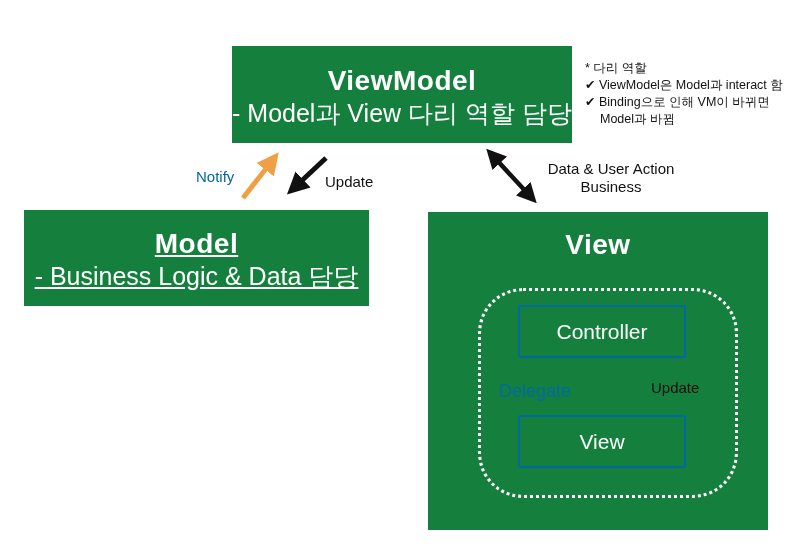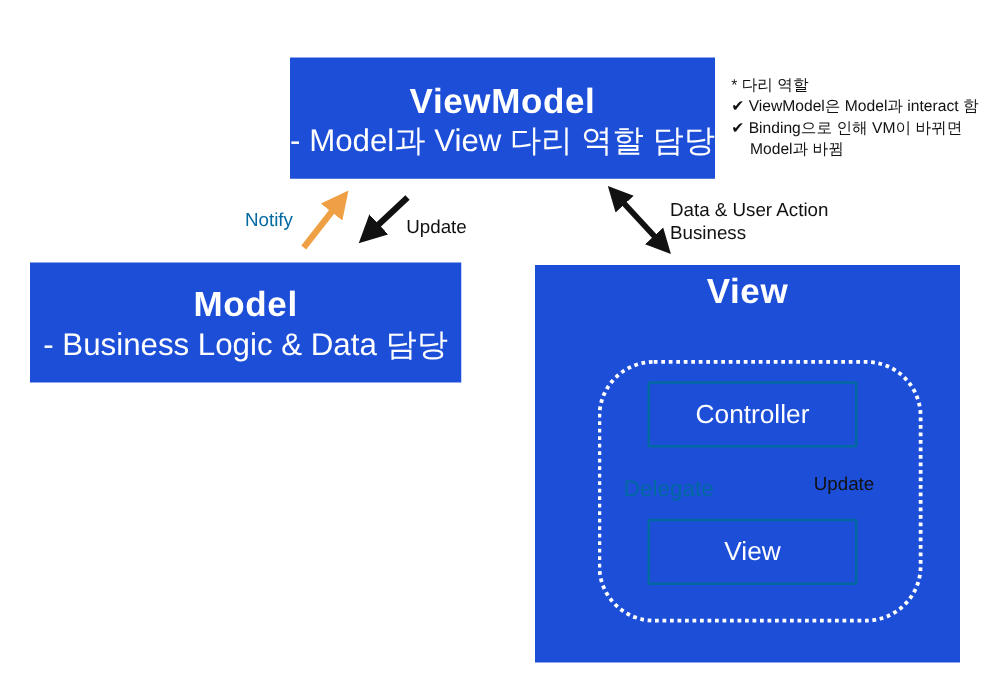--- a/index.html
+++ b/index.html
@@ -13,29 +13,29 @@
     width: 799px; height: 557px;
     background: #ffffff;
   }
   .arrow-layer {
     position: absolute; left: 0; top: 0;
     width: 799px; height: 557px;
     pointer-events: none;
   }
   .blue-box {
     position: absolute;
-    background: #1d4ed8;
+    background: #15803d;
     color: #ffffff;
     display: flex; flex-direction: column;
     align-items: center; justify-content: center;
     text-align: center;
   }
   .box-viewmodel { left: 232px; top: 46px;  width: 340px; height: 97px; }
-  .box-model     { left: 24px;  top: 210px; width: 345px; height: 96px; }
-  .box-view      { left: 428px; top: 212px; width: 340px; height: 318px; justify-content: flex-start; padding-top: 4px; }
+  .box-model     { left: 24px;  top: 210px; width: 345px; height: 96px; text-decoration: underline; }
+  .box-view      { left: 428px; top: 212px; width: 340px; height: 318px; justify-content: flex-start; padding-top: 16px; }
   .box-title    { font-size: 28px; font-weight: bold; line-height: 34px; letter-spacing: 0.5px; }
   .box-subtitle { font-size: 25px; line-height: 26px; margin-top: 2px; }
 
   .dotted-area {
     position: absolute;
     left: 50px; top: 76px;
     width: 260px; height: 210px;
     border: 3px dotted #ffffff;
     border-radius: 45px;
   }
@@ -52,21 +52,21 @@
 
   .float-label {
     position: absolute;
     font-size: 15px;
     color: #111111;
     white-space: nowrap;
   }
   .orange-text { color: #0369a1; }
   .label-notify        { left: 196px; top: 168px; }
   .label-update-top    { left: 325px; top: 173px; }
-  .label-binding       { left: 536px; top: 160px; width: 150px; text-align: left; line-height: 18px; white-space: normal; }
+  .label-binding       { left: 536px; top: 160px; width: 150px; text-align: center; line-height: 18px; white-space: normal; }
   .label-delegate      { left: 499px; top: 381px; font-size: 18px; }
   .label-update-inner  { left: 651px; top: 379px; font-size: 15px; }
 
   .notes {
     position: absolute;
     left: 585px; top: 60px;
     color: #111111;
     font-size: 12.5px;
     line-height: 17px;
   }

